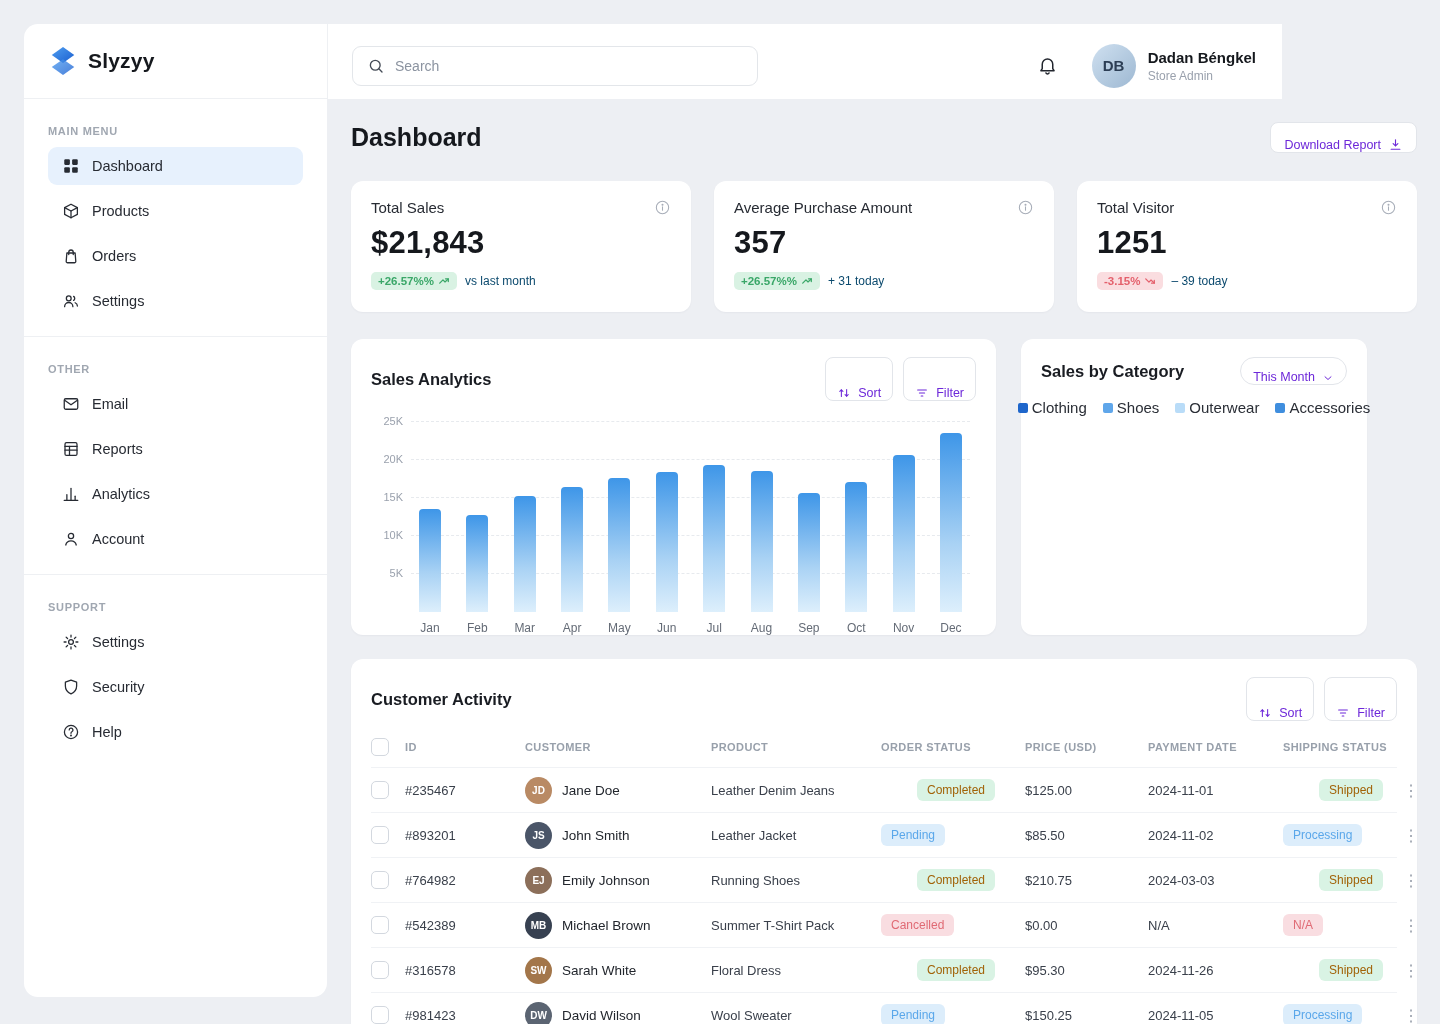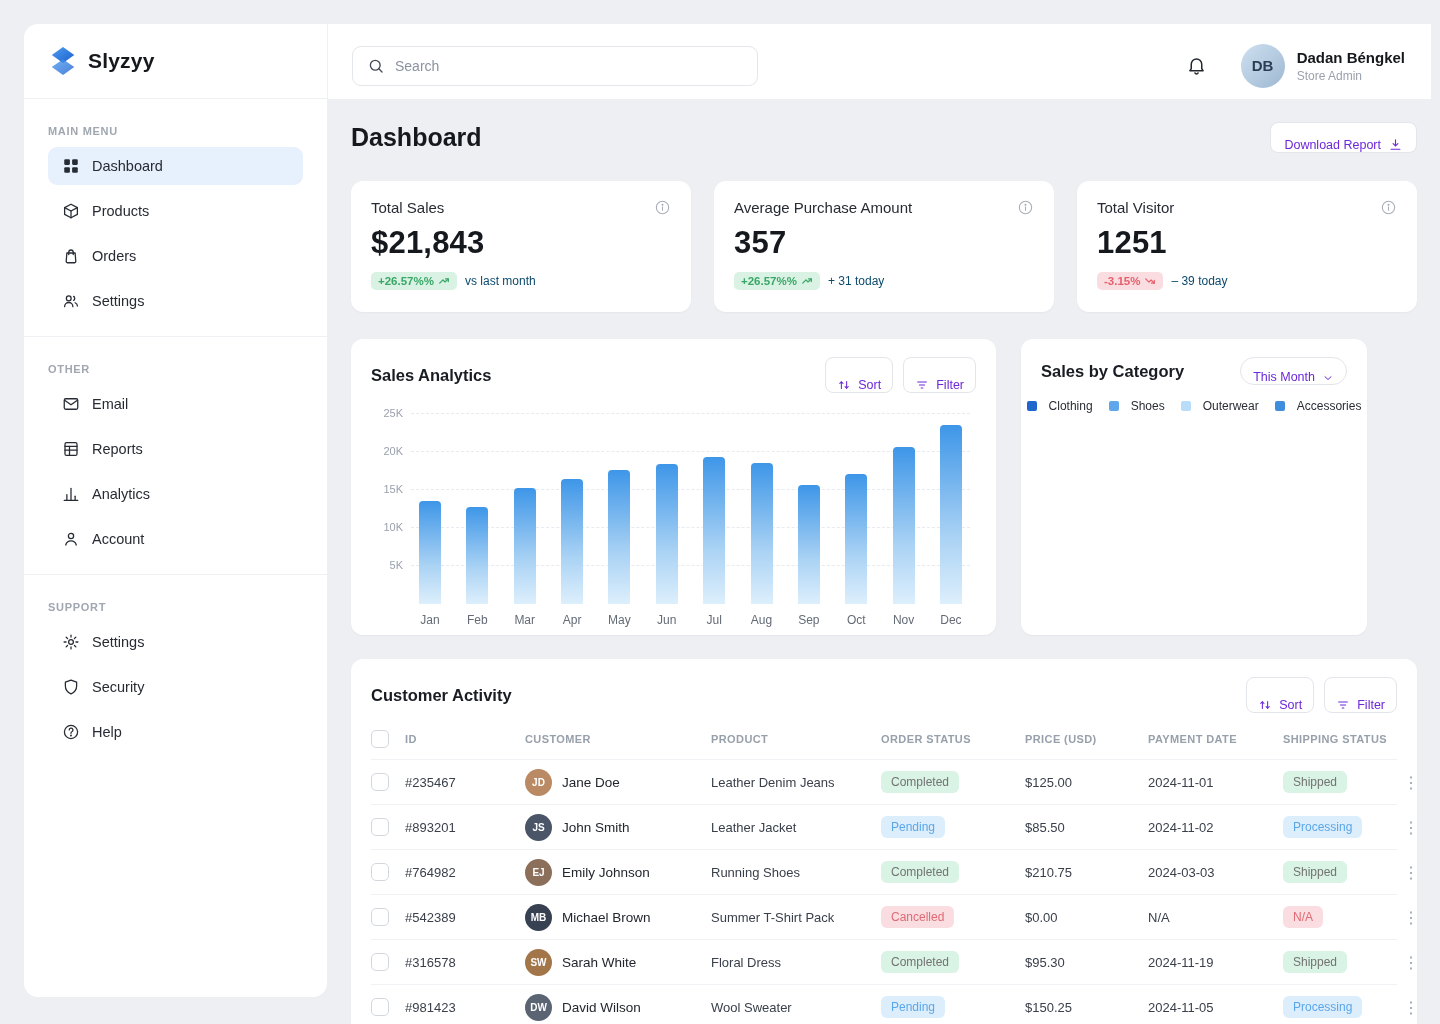--- a/index.html
+++ b/index.html
@@ -11,21 +11,21 @@
   .sidebar { position:absolute; left:24px; top:24px; width:303px; height:973px; background:#fff; border-radius:14px 0 14px 14px; }
   .logo-row { height:75px; display:flex; align-items:center; padding:0 24px; border-bottom:1px solid #eef0f3; }
   .logo-name { font-size:21px; font-weight:700; color:#15181d; margin-left:10px; letter-spacing:.2px; }
   .section-label { margin:26px 24px 10px; font-size:11px; letter-spacing:.7px; color:#a0a7b1; font-weight:600; }
   .nav-item { display:flex; align-items:center; gap:12px; height:38px; margin:0 24px 7px; padding:0 14px; border-radius:9px; font-size:14.5px; font-weight:500; color:#272b33; cursor:pointer; }
   .nav-item.active { background:#e7f1fd; }
   .nav-item svg { flex:0 0 auto; }
   .side-divider { border:none; border-top:1px solid #eef0f3; margin:16px 0 0; }
 
   
-  .header { position:absolute; left:327px; top:24px; width:1104px; height:75px; background:#fff; border-left:1px solid #eef0f3; display:flex; align-items:center; justify-content:space-between; padding:8px 26px 0 24px; }
+  .header { position:absolute; left:327px; top:24px; width:955px; height:75px; background:#fff; border-left:1px solid #eef0f3; display:flex; align-items:center; justify-content:space-between; padding:8px 26px 0 24px; }
   .search-box { width:406px; height:40px; border:1px solid #e3e6ea; border-radius:9px; display:flex; align-items:center; gap:10px; padding:0 14px; background:#fff; }
   .search-box input { border:none; outline:none; font-size:14px; color:#333a44; width:100%; font-family:"Liberation Sans", sans-serif; background:transparent; }
   .search-box input::placeholder { color:#8b93a0; }
   .header-right { display:flex; align-items:center; }
   .bell-btn { margin-right:34px; color:#22262e; display:flex; cursor:pointer; }
   .user-avatar { width:44px; height:44px; border-radius:50%; background:linear-gradient(135deg,#cfe0f0,#9db8d2); color:#2c3e55; font-size:15px; font-weight:700; display:flex; align-items:center; justify-content:center; margin-right:12px; }
   .user-name { font-size:15px; font-weight:700; color:#15181d; }
   .user-role { font-size:12px; color:#9aa1ad; margin-top:3px; }
 
   
@@ -47,54 +47,54 @@
   .badge.up { background:#d9f2e3; color:#3aa768; }
   .badge.down { background:#fadde0; color:#e4606c; }
   .stat-sub { font-size:12px; color:#0c4a6e; margin-left:8px; }
   .info-icon { color:#a7adb8; display:flex; }
 
   .analytics-card { position:absolute; left:351px; top:339px; width:645px; height:296px; padding:18px 20px; }
   .category-card  { position:absolute; left:1021px; top:339px; width:346px; height:296px; padding:18px 20px; }
   .card-head { display:flex; align-items:center; justify-content:space-between; }
   .card-title { font-size:16.5px; font-weight:700; color:#191c22; }
   .head-controls { display:flex; gap:10px; }
-  .small-btn { height:36px; padding:0 11px; }
+  .small-btn { height:44px; padding:0 11px; }
   .select-pill { height:28px; padding:0 12px; border-radius:15px; }
 
   
   .plot { position:relative; height:220px; margin:20px 6px 0 40px; }
   .gridline { position:absolute; left:0; right:0; border-top:1px dashed #e7eaee; }
   .ytick { position:absolute; left:-40px; width:32px; text-align:right; font-size:11px; color:#9aa1ad; transform:translateY(-50%); }
   .cols { position:absolute; inset:0; display:flex; justify-content:space-between; align-items:flex-end; padding:0 4px; }
   .col { width:30px; display:flex; flex-direction:column; align-items:center; justify-content:flex-end; height:220px; }
   .bar { width:22px; border-radius:4px 4px 0 0; background:linear-gradient(180deg,#3e96e8 0%,#a9d2f4 62%,#ddeffc 100%); }
   .xlabel { height:20px; margin-top:9px; font-size:12px; color:#646b76; }
 
   
   .donut-wrap { position:relative; width:180px; height:180px; margin:12px auto 0; }
   .bubble { position:absolute; width:37px; height:37px; border-radius:50%; background:#fff; border:1px solid #e8ebef; box-shadow:0 2px 6px rgba(16,24,40,.10); display:flex; align-items:center; justify-content:center; font-size:12px; font-weight:700; color:#1c1f26; }
   .bubble-25 { left:-6px; top:29px; }
   .bubble-40 { left:148px; top:48px; }
   .bubble-20 { left:129px; top:132px; }
   .bubble-15 { left:20px; top:137px; }
   .legend { display:flex; justify-content:center; gap:16px; margin-top:14px; }
-  .legend-item { display:flex; align-items:center; gap:12px; font-size:12px; color:#2a2e36; }
+  .legend-item { display:flex; align-items:center; gap:4px; font-size:15px; color:#2a2e36; }
   .legend-swatch { width:10px; height:10px; border-radius:2px; display:inline-block; }
 
   
   .activity-card { position:absolute; left:351px; top:659px; width:1066px; height:490px; padding:18px 20px; }
   .tgrid { display:grid; grid-template-columns:34px 120px 186px 170px 144px 123px 135px 120px 1fr; align-items:center; }
   .thead { height:40px; margin-top:6px; font-size:11px; letter-spacing:.4px; color:#98a0ab; font-weight:600; }
   .trow { height:45px; border-top:1px solid #f0f2f5; font-size:13px; color:#3a404b; }
   .cb { width:18px; height:18px; border:1.5px solid #d3d8df; border-radius:5px; background:#fff; cursor:pointer; }
   .cust { display:flex; align-items:center; gap:10px; }
   .cust-name { font-size:13.5px; color:#22262d; }
   .avatar-sm { width:27px; height:27px; border-radius:50%; color:#fff; font-size:10px; font-weight:700; display:flex; align-items:center; justify-content:center; }
   .pill { display:inline-block; padding:4px 10px; border-radius:6px; font-size:12px; font-weight:500; }
-  .pill-success { background:#d9f3e4; color:#737373; }
+  .pill-success { background:#d9f3e4; color:#a16207;margin-left:36px; }
   .pill-info    { background:#dcedfb; color:#5aa7ea; }
   .pill-danger  { background:#f9dde1; color:#e06a74; }
   .kebab { justify-self:end; padding-right:6px; color:#9aa1ad; font-size:16px; cursor:pointer; }
   svg { display:block; }
 </style>
 </head>
 <body>
 
 <div class="app">
 
@@ -574,21 +574,21 @@
     <div class="tgrid trow">
       <span class="cb"></span>
       <span>#316578</span>
       <span class="cust">
           <span class="avatar-sm" style="background: rgb(163, 118, 74);">SW</span>
           <span class="cust-name">Sarah White</span>
         </span>
       <span>Floral Dress</span>
       <span><span class="pill pill-success">Completed</span></span>
       <span>$95.30</span>
-      <span>2024-11-19</span>
+      <span>2024-11-26</span>
       <span><span class="pill pill-success">Shipped</span></span>
       <span class="kebab">⋮</span>
     </div>
 
     <div class="tgrid trow">
       <span class="cb"></span>
       <span>#981423</span>
       <span class="cust">
           <span class="avatar-sm" style="background: rgb(91, 100, 114);">DW</span>
           <span class="cust-name">David Wilson</span>

